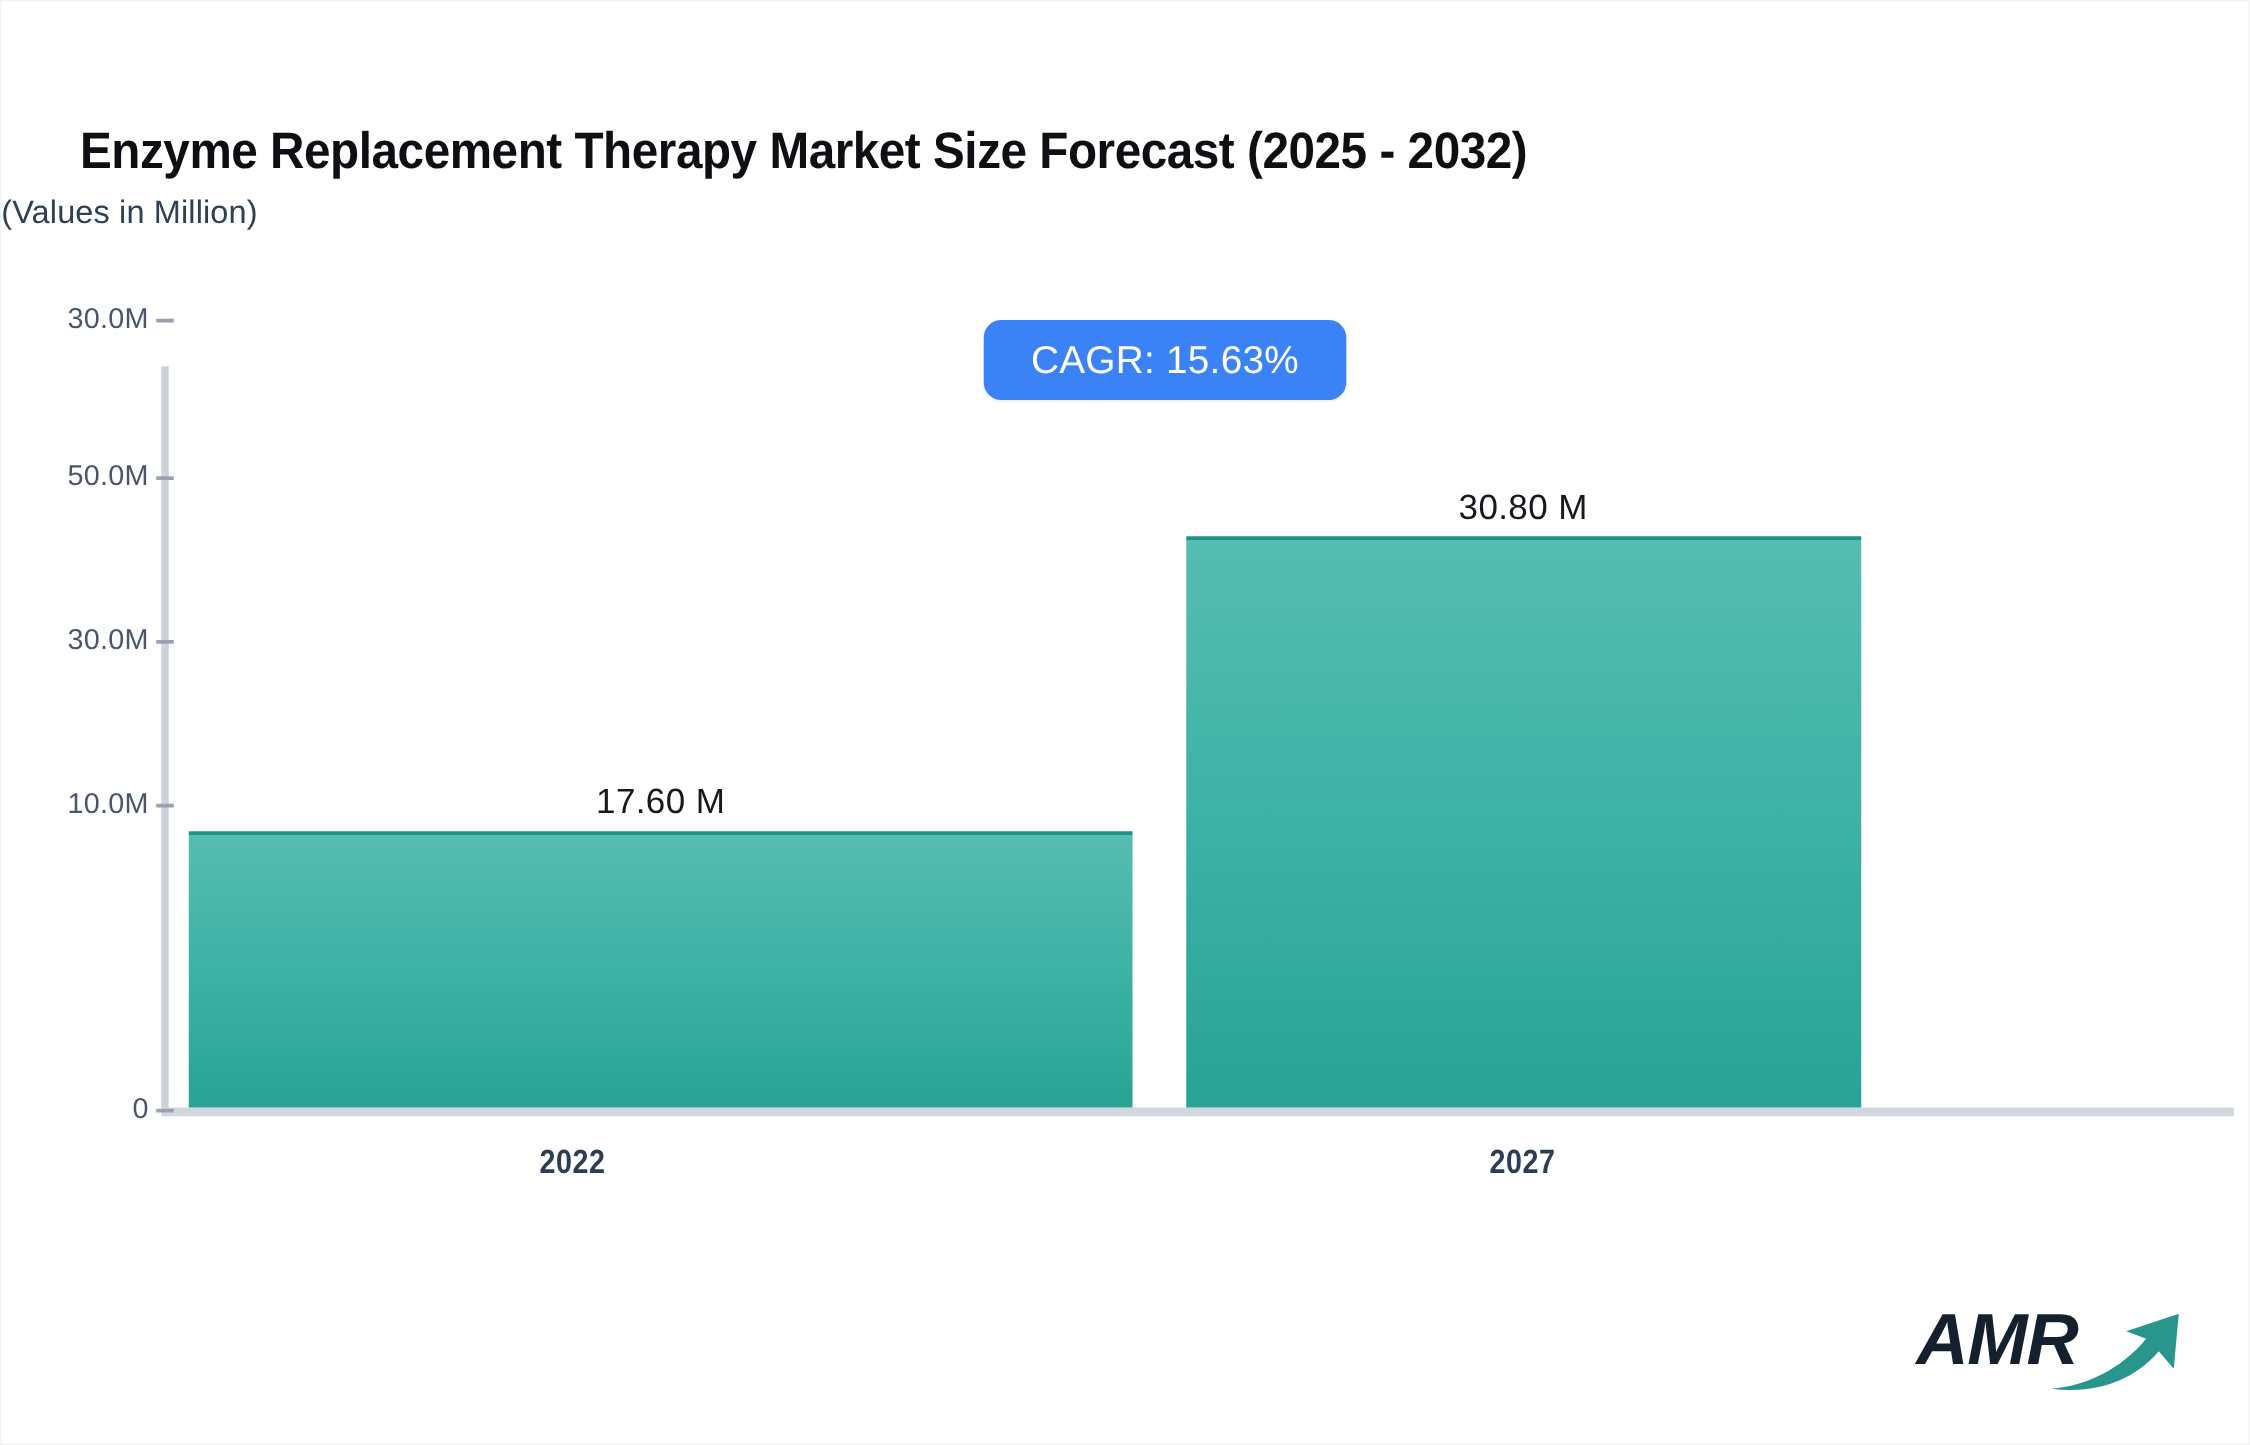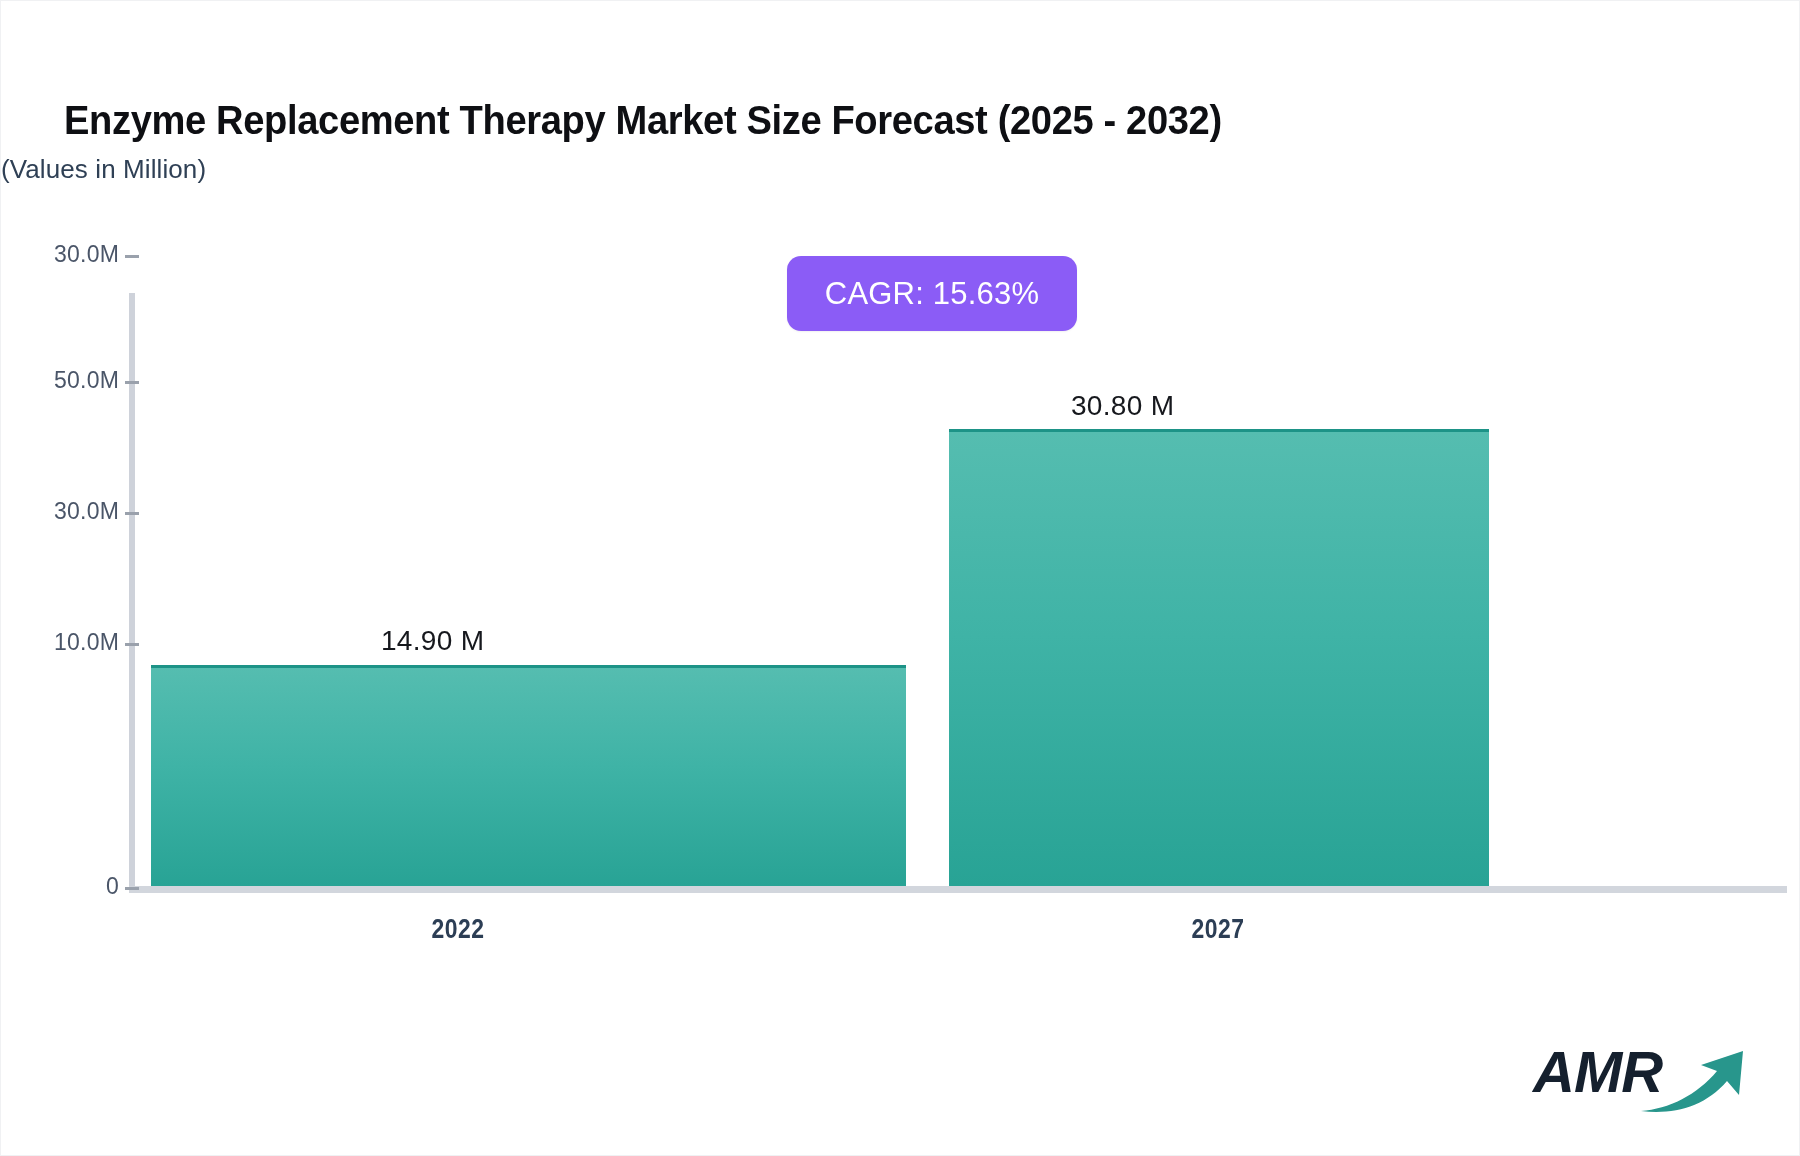--- a/index.html
+++ b/index.html
@@ -46,22 +46,22 @@
     color: #2f4055;
     letter-spacing: 0.1px;
   }
 
   
   .cagr-badge {
     position: absolute;
     left: 786px;
     top: 255px;
     width: 290px;
-    height: 75px;
-    background: #8b5cf6;
+    height: 64px;
+    background: #3b82f6;
     border-radius: 14px;
     display: flex;
     align-items: center;
     justify-content: center;
     box-shadow: 0 1px 2px rgba(0,0,0,0.06);
   }
   .cagr-badge span {
     color: #ffffff;
     font-size: 31px;
     font-weight: normal;
@@ -116,20 +116,21 @@
   }
 
   .bar {
     position: absolute;
     background: linear-gradient(180deg, #55bdb0 0%, #3fb3a6 45%, #28a395 100%);
     border-top: 3px solid #1d9387;
     box-sizing: border-box;
   }
   .bar-label {
     position: absolute;
+    text-align: center;
     font-size: 28px;
     color: #16181d;
     font-family: "Liberation Sans", sans-serif;
     letter-spacing: 0.3px;
   }
   .x-label {
     position: absolute;
     text-align: center;
     font-family: "Liberation Sans Narrow", "Liberation Sans", sans-serif;
     font-size: 27px;
@@ -201,21 +202,21 @@
       <i class="tickmark"></i>
     </div>
     <div class="ytick" style="top:872px;">
       <span>0</span>
       <i class="tickmark"></i>
     </div>
 
     <div class="bar" style="left:150px; top:664px; width:755px; height:221px;"></div>
     <div class="bar" style="left:948px; top:428px; width:540px; height:457px;"></div>
 
-    <div class="bar-label" style="left:380px; top:624px; width:295px;">14.90 M</div>
+    <div class="bar-label" style="left:380px; top:624px; width:295px;">17.60 M</div>
     <div class="bar-label" style="left:1070px; top:389px; width:295px;">30.80 M</div>
 
     <div class="x-label" style="left:382px; top:913px; width:150px;">2022</div>
     <div class="x-label" style="left:1142px; top:913px; width:150px;">2027</div>
 
   </div>
 
   <div class="logo">
     <div class="logo-text">AMR</div>
     <svg class="logo-arrow" width="120" height="70" viewBox="0 0 120 70">

